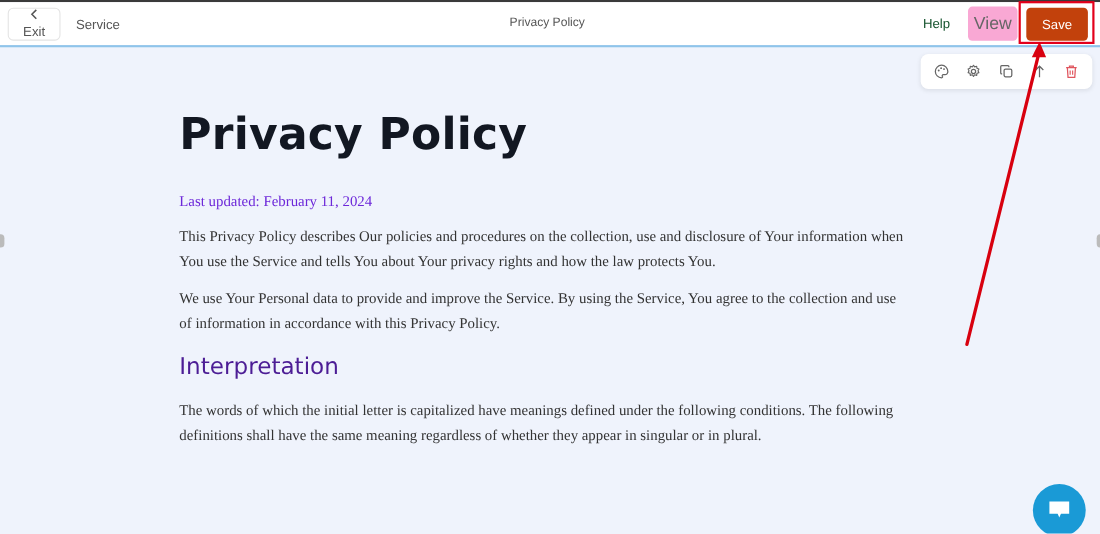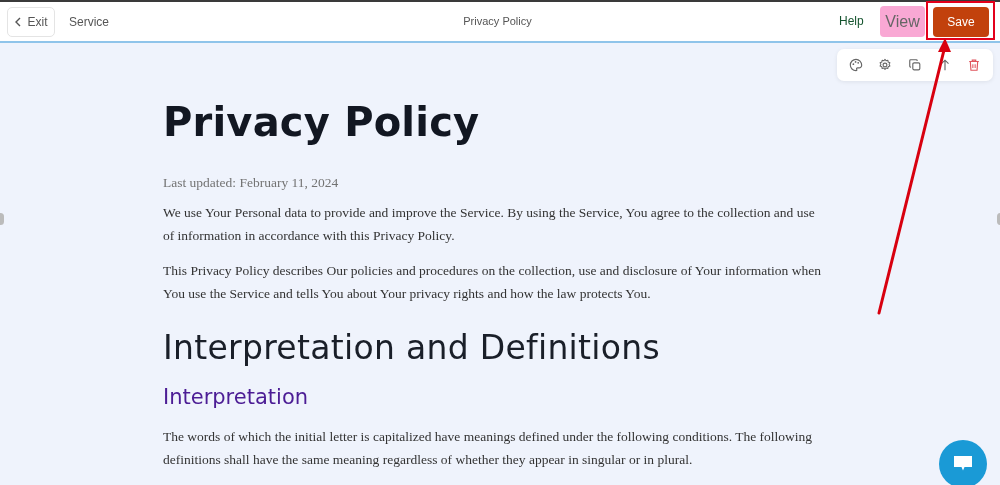--- a/index.html
+++ b/index.html
@@ -10,21 +10,21 @@
   }
   .topline { position: absolute; left: 0; top: 0; width: 1000px; height: 2px; background: #3a3a3a; }
   .topbar {
     position: absolute; left: 0; top: 2px; width: 1000px; height: 39px;
     background: #ffffff; border-bottom: 2px solid #8fc4ea;
   }
   .exit-btn {
     position: absolute; left: 7px; top: 5px; width: 48px; height: 30px;
     border: 1px solid #e4e4e4; border-radius: 5px; background: #fff;
     display: flex; align-items: center; justify-content: center; gap: 4px;
-    font-size: 12px; color: #555; box-sizing: border-box;
+    font-size: 12px; color: #555; box-sizing: border-box; flex-direction: column;
   }
   .exit-btn svg { width: 9px; height: 10px; }
   .settings-link { position: absolute; left: 69px; top: 13px; font-size: 12px; color: #555; }
   .page-title-top { position: absolute; left: 0; width: 995px; top: 13px; text-align: center; font-size: 11px; color: #555; }
   .help-link { position: absolute; left: 839px; top: 12px; font-size: 12px; color: #14532d; }
   .view-btn {
     position: absolute; left: 880px; top: 4px; width: 45px; height: 31px;
     background: #f9a8d4; border-radius: 4px; font-size: 16px; color: #666;
     display: flex; align-items: center; justify-content: center;
   }
@@ -42,21 +42,21 @@
     background: #fff; border-radius: 7px; box-shadow: 0 1px 4px rgba(0,0,0,0.08);
     display: flex; align-items: center; justify-content: space-around; padding: 0 4px; box-sizing: border-box;
   }
   .tb-icon { width: 16px; height: 16px; display: flex; align-items: center; justify-content: center; }
   .tb-icon svg { width: 14px; height: 14px; }
   .content { position: absolute; left: 163px; top: 96px; width: 660px; }
   .h1 {
     font-family: "DejaVu Sans", sans-serif; font-weight: bold; font-size: 40px;
     color: #121722; margin: 0; letter-spacing: 0.2px; line-height: 52px;
   }
-  .updated { font-family: "Liberation Serif", serif; font-size: 13.5px; color: #737373; margin-top: 27px; }
+  .updated { font-family: "Liberation Serif", serif; font-size: 13.5px; color: #6d28d9; margin-top: 27px; }
   .para {
     font-family: "Liberation Serif", serif; font-size: 13.5px; color: #333;
     line-height: 23px; margin-top: 10px;
   }
   .para.first { margin-top: 12px; }
   .h2 {
     font-family: "DejaVu Sans", sans-serif; font-weight: normal; font-size: 33px;
     color: #1a1f29; margin-top: 22px; line-height: 42px; letter-spacing: 0.3px;
   }
   .h3 {
@@ -132,23 +132,22 @@
       </svg>
   </div>
 </div>
 
 <div class="edge-handle-left"></div>
 <div class="edge-handle-right"></div>
 
 <div class="content">
   <h1 class="h1">Privacy Policy</h1>
   <div class="updated">Last updated: February 11, 2024</div>
+  <div class="para first">This Privacy Policy describes Our policies and procedures on the collection, use and disclosure of Your information when You use the Service and tells You about Your privacy rights and how the law protects You.</div>
   <div class="para">We use Your Personal data to provide and improve the Service. By using the Service, You agree to the collection and use of information in accordance with this Privacy Policy.</div>
-  <div class="para first">This Privacy Policy describes Our policies and procedures on the collection, use and disclosure of Your information when You use the Service and tells You about Your privacy rights and how the law protects You.</div>
-  <div class="h2">Interpretation and Definitions</div>
   <div class="h3">Interpretation</div>
   <div class="para p3">The words of which the initial letter is capitalized have meanings defined under the following conditions. The following definitions shall have the same meaning regardless of whether they appear in singular or in plural.</div>
 </div>
 
 <div class="chat-bubble">
   <svg viewBox="0 0 22 20">
       <path d="M2 2 H20 V13 H12.5 L11 16.5 L9.5 13 H2 Z" fill="#fff"></path>
     </svg>
 </div>
 

